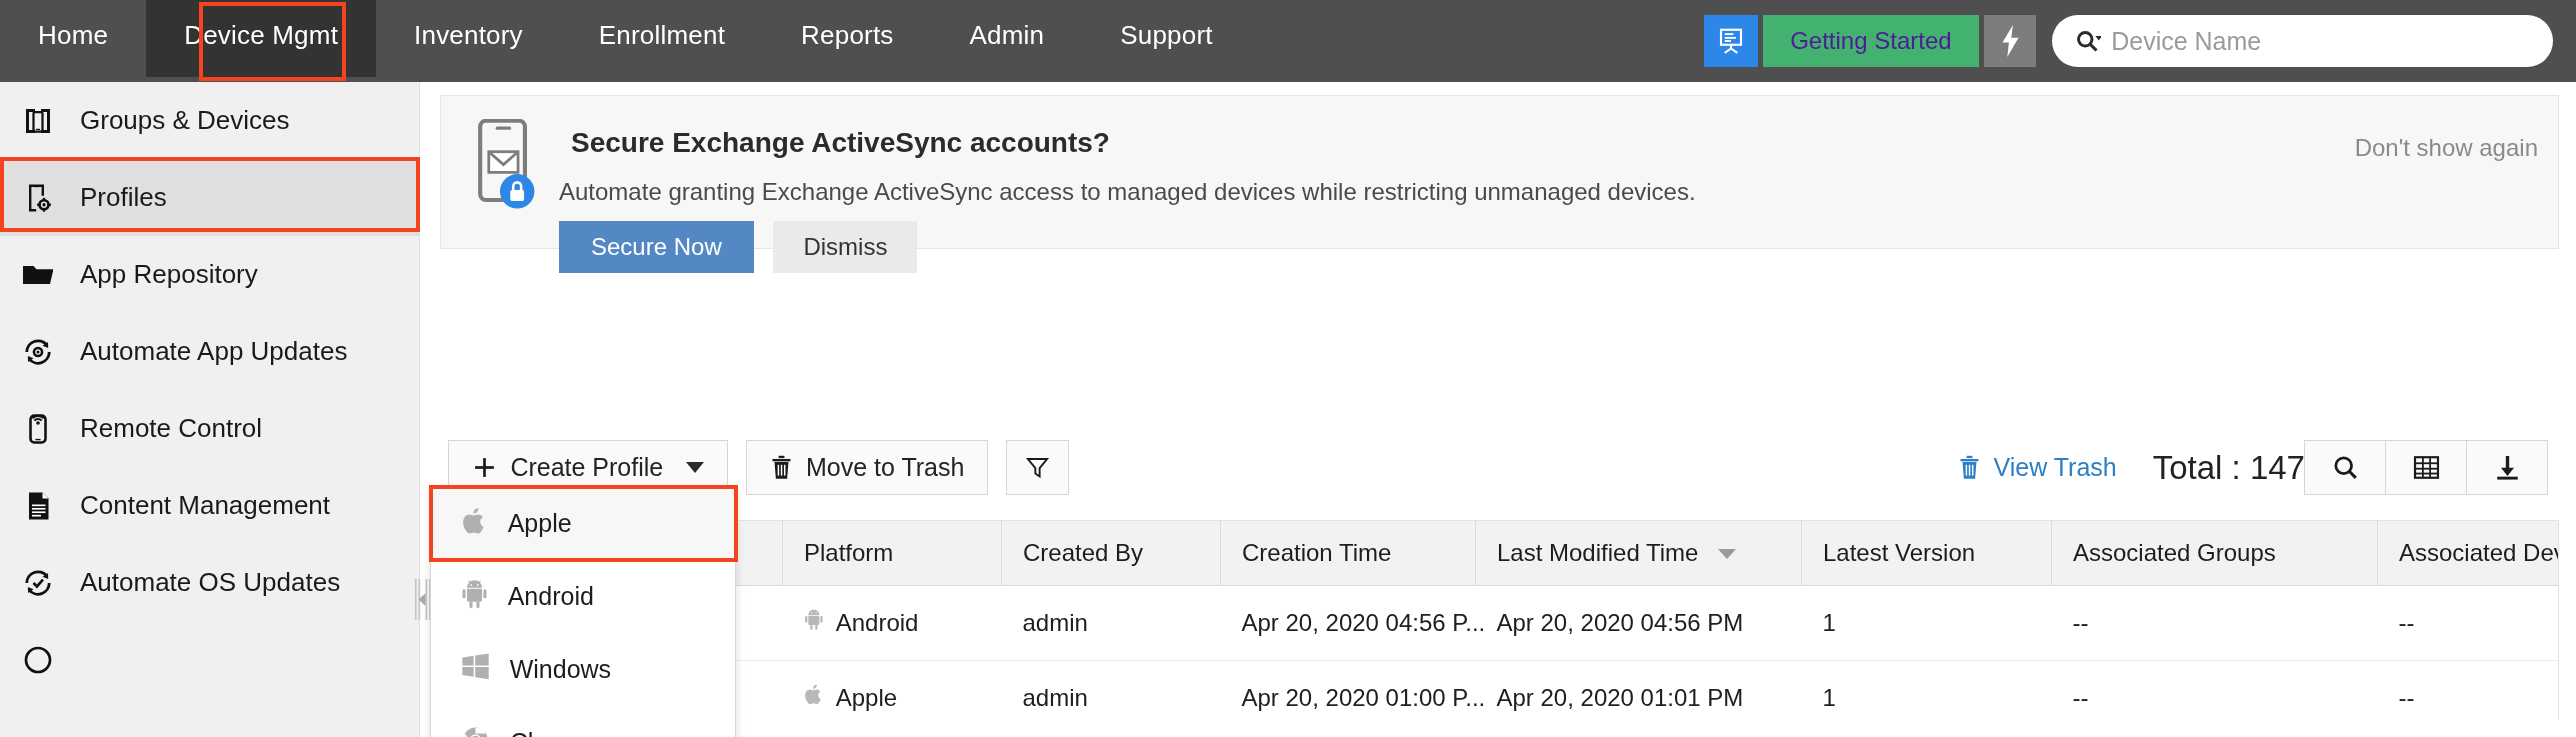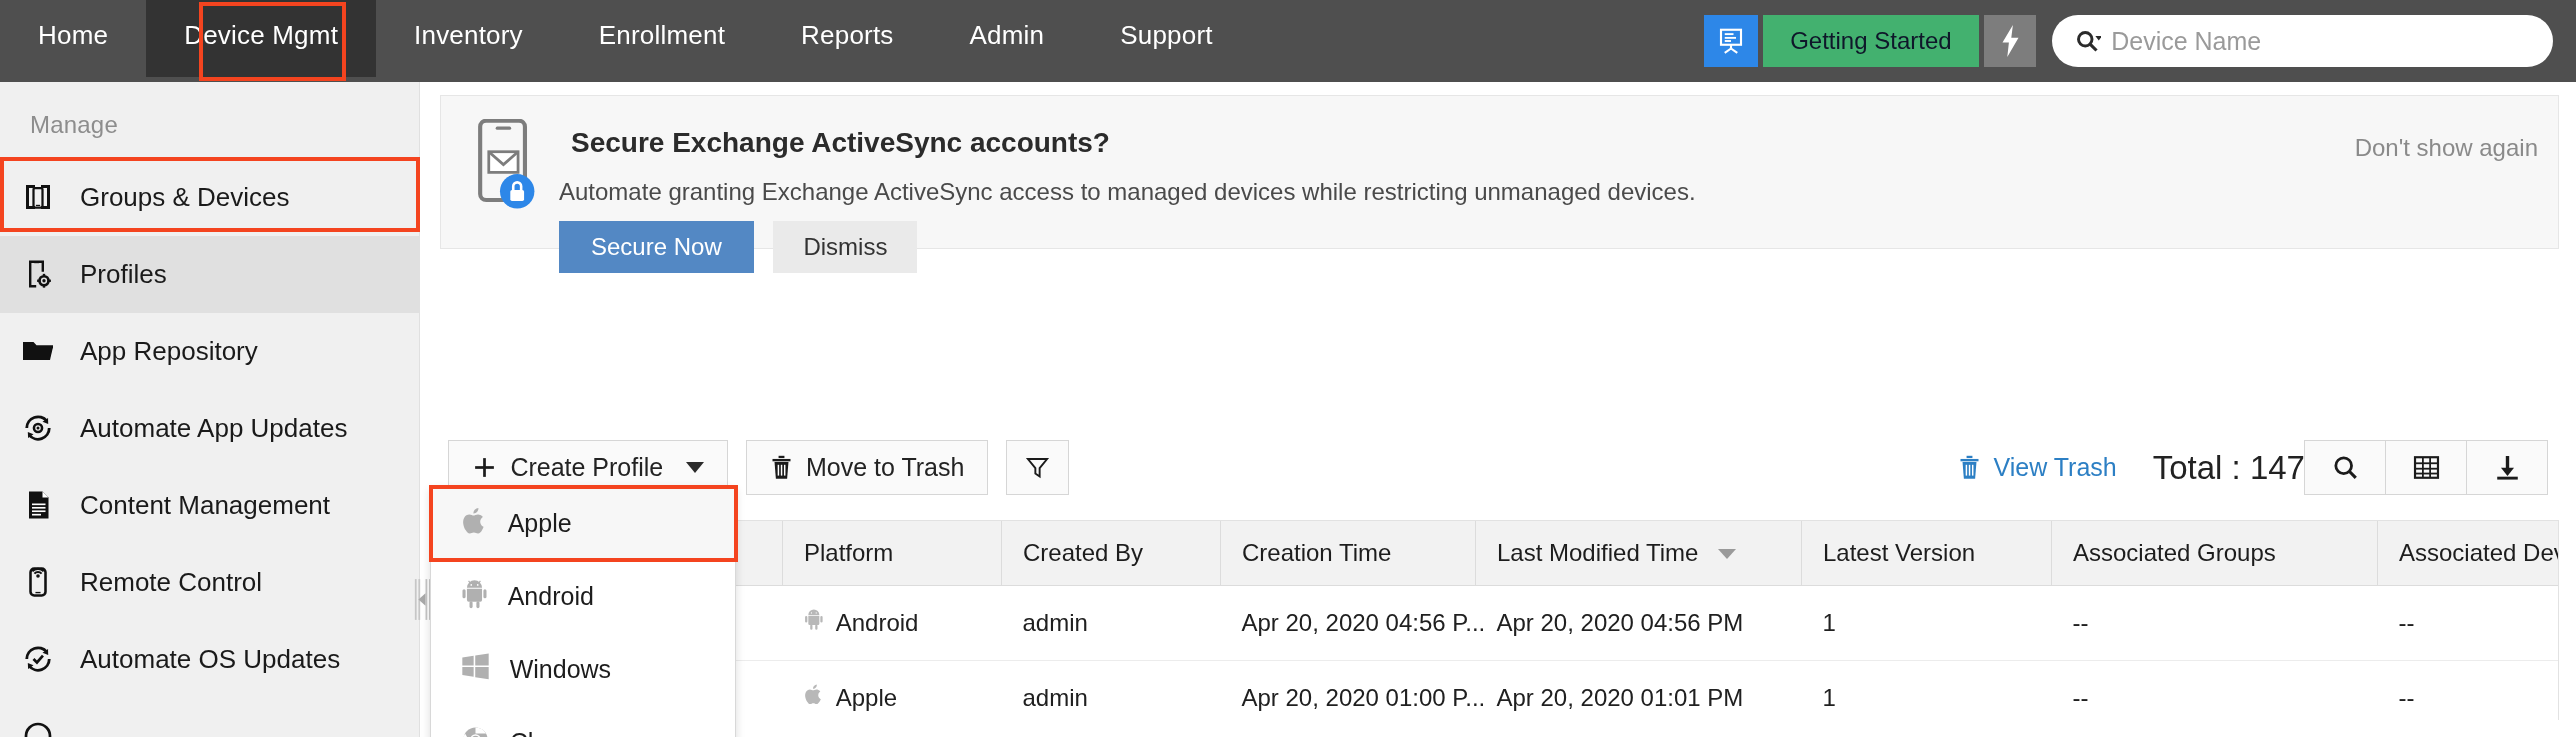--- a/index.html
+++ b/index.html
@@ -31,21 +31,21 @@
   .nav-right {
     position: absolute; right: 23px; top: 0; height: 82px;
     display: flex; align-items: center; gap: 0;
   }
   .present-btn {
     width: 54px; height: 52px; background: #2d87e8;
     display: flex; align-items: center; justify-content: center;
     cursor: pointer;
   }
   .getting-started {
-    height: 52px; background: #43b16f; color: #0f172a;
+    height: 52px; background: #43b16f; color: #4c1d95;
     display: flex; align-items: center; justify-content: center;
     padding: 0 27px; font-size: 24px; white-space: nowrap; cursor: pointer;
     margin-left: 5px;
   }
   .bolt-btn {
     width: 52px; height: 52px; background: #7d7d7d;
     display: flex; align-items: center; justify-content: center;
     margin-left: 5.4px; cursor: pointer;
   }
   .search-box {
@@ -249,21 +249,20 @@
         <line x1="14.5" y1="14.5" x2="20" y2="20" stroke="#2b2b2b" stroke-width="2.8"></line>
         <polygon points="19,7 25,7 22,11" fill="#2b2b2b"></polygon>
       </svg>
       <span class="ph">Device Name</span>
     </div>
   </div>
 </div>
 <div class="nav-highlight"></div>
 
 <div class="sidebar">
-  <div class="sb-section">Manage</div>
 
   <div class="sb-item">
     <span class="sb-icon">
       <svg width="36" height="36" viewBox="0 0 24 24">
         <path d="M4 4 h6 v2 h-4 v12 h4 v2 h-6 z" fill="#111"></path>
         <path d="M20 4 h-6 v2 h4 v12 h-4 v2 h6 z" fill="#111"></path>
         <rect x="9" y="6" width="6" height="13" rx="1" fill="none" stroke="#111" stroke-width="1.5"></rect>
         <rect x="10.6" y="17.2" width="2.8" height="0.8" fill="#111"></rect>
       </svg>
     </span>
@@ -308,44 +307,44 @@
         <circle cx="12" cy="12" r="2.7" fill="none" stroke="#111" stroke-width="1.7"></circle>
         <circle cx="12" cy="12" r="1" fill="#111"></circle>
       </svg>
     </span>
     <span>Automate App Updates</span>
   </div>
 
   <div class="sb-item">
     <span class="sb-icon">
       <svg width="36" height="36" viewBox="0 0 24 24">
+        <rect x="7" y="3" width="10" height="18" rx="2.5" fill="none" stroke="#111" stroke-width="1.7"></rect>
+        <circle cx="12" cy="8" r="1.2" fill="#111"></circle>
+        <path d="M9.6 6.4 a3.3 3.3 0 0 1 4.8 0" fill="none" stroke="#111" stroke-width="1.4"></path>
+        <path d="M8.2 4.8 a5.4 5.4 0 0 1 7.6 0" fill="none" stroke="#111" stroke-width="1.4"></path>
+        <rect x="10.3" y="18.6" width="3.4" height="0.9" fill="#111"></rect>
+      </svg>
+    </span>
+    <span>Remote Control</span>
+  </div>
+
+  <div class="sb-item">
+    <span class="sb-icon">
+      <svg width="36" height="36" viewBox="0 0 24 24">
         <path d="M6 3 h9 l4 4 v14 H6 z" fill="#111"></path>
         <path d="M15 3 v4 h4 z" fill="#fff"></path>
         <g fill="#fff">
           <rect x="8" y="11" width="9" height="1.1"></rect>
           <rect x="8" y="13.3" width="9" height="1.1"></rect>
           <rect x="8" y="15.6" width="9" height="1.1"></rect>
           <rect x="8" y="17.9" width="6" height="1.1"></rect>
         </g>
       </svg>
     </span>
     <span>Content Management</span>
-  </div>
-
-  <div class="sb-item">
-    <span class="sb-icon">
-      <svg width="36" height="36" viewBox="0 0 24 24">
-        <rect x="7" y="3" width="10" height="18" rx="2.5" fill="none" stroke="#111" stroke-width="1.7"></rect>
-        <circle cx="12" cy="8" r="1.2" fill="#111"></circle>
-        <path d="M9.6 6.4 a3.3 3.3 0 0 1 4.8 0" fill="none" stroke="#111" stroke-width="1.4"></path>
-        <path d="M8.2 4.8 a5.4 5.4 0 0 1 7.6 0" fill="none" stroke="#111" stroke-width="1.4"></path>
-        <rect x="10.3" y="18.6" width="3.4" height="0.9" fill="#111"></rect>
-      </svg>
-    </span>
-    <span>Remote Control</span>
   </div>
 
   <div class="sb-item">
     <span class="sb-icon">
       <svg width="36" height="36" viewBox="0 0 24 24">
         <path d="M19.5 12 a7.5 7.5 0 0 1 -13.4 4.6" fill="none" stroke="#111" stroke-width="1.9"></path>
         <polygon points="5.4,18.6 5.2,14.6 9.0,16.2" fill="#111"></polygon>
         <path d="M4.5 12 a7.5 7.5 0 0 1 13.3 -4.7" fill="none" stroke="#111" stroke-width="1.9"></path>
         <polygon points="18.7,5.4 18.8,9.4 15.0,7.8" fill="#111"></polygon>
         <polyline points="9,12 11.3,14.3 15.3,9.8" fill="none" stroke="#111" stroke-width="1.8"></polyline>

